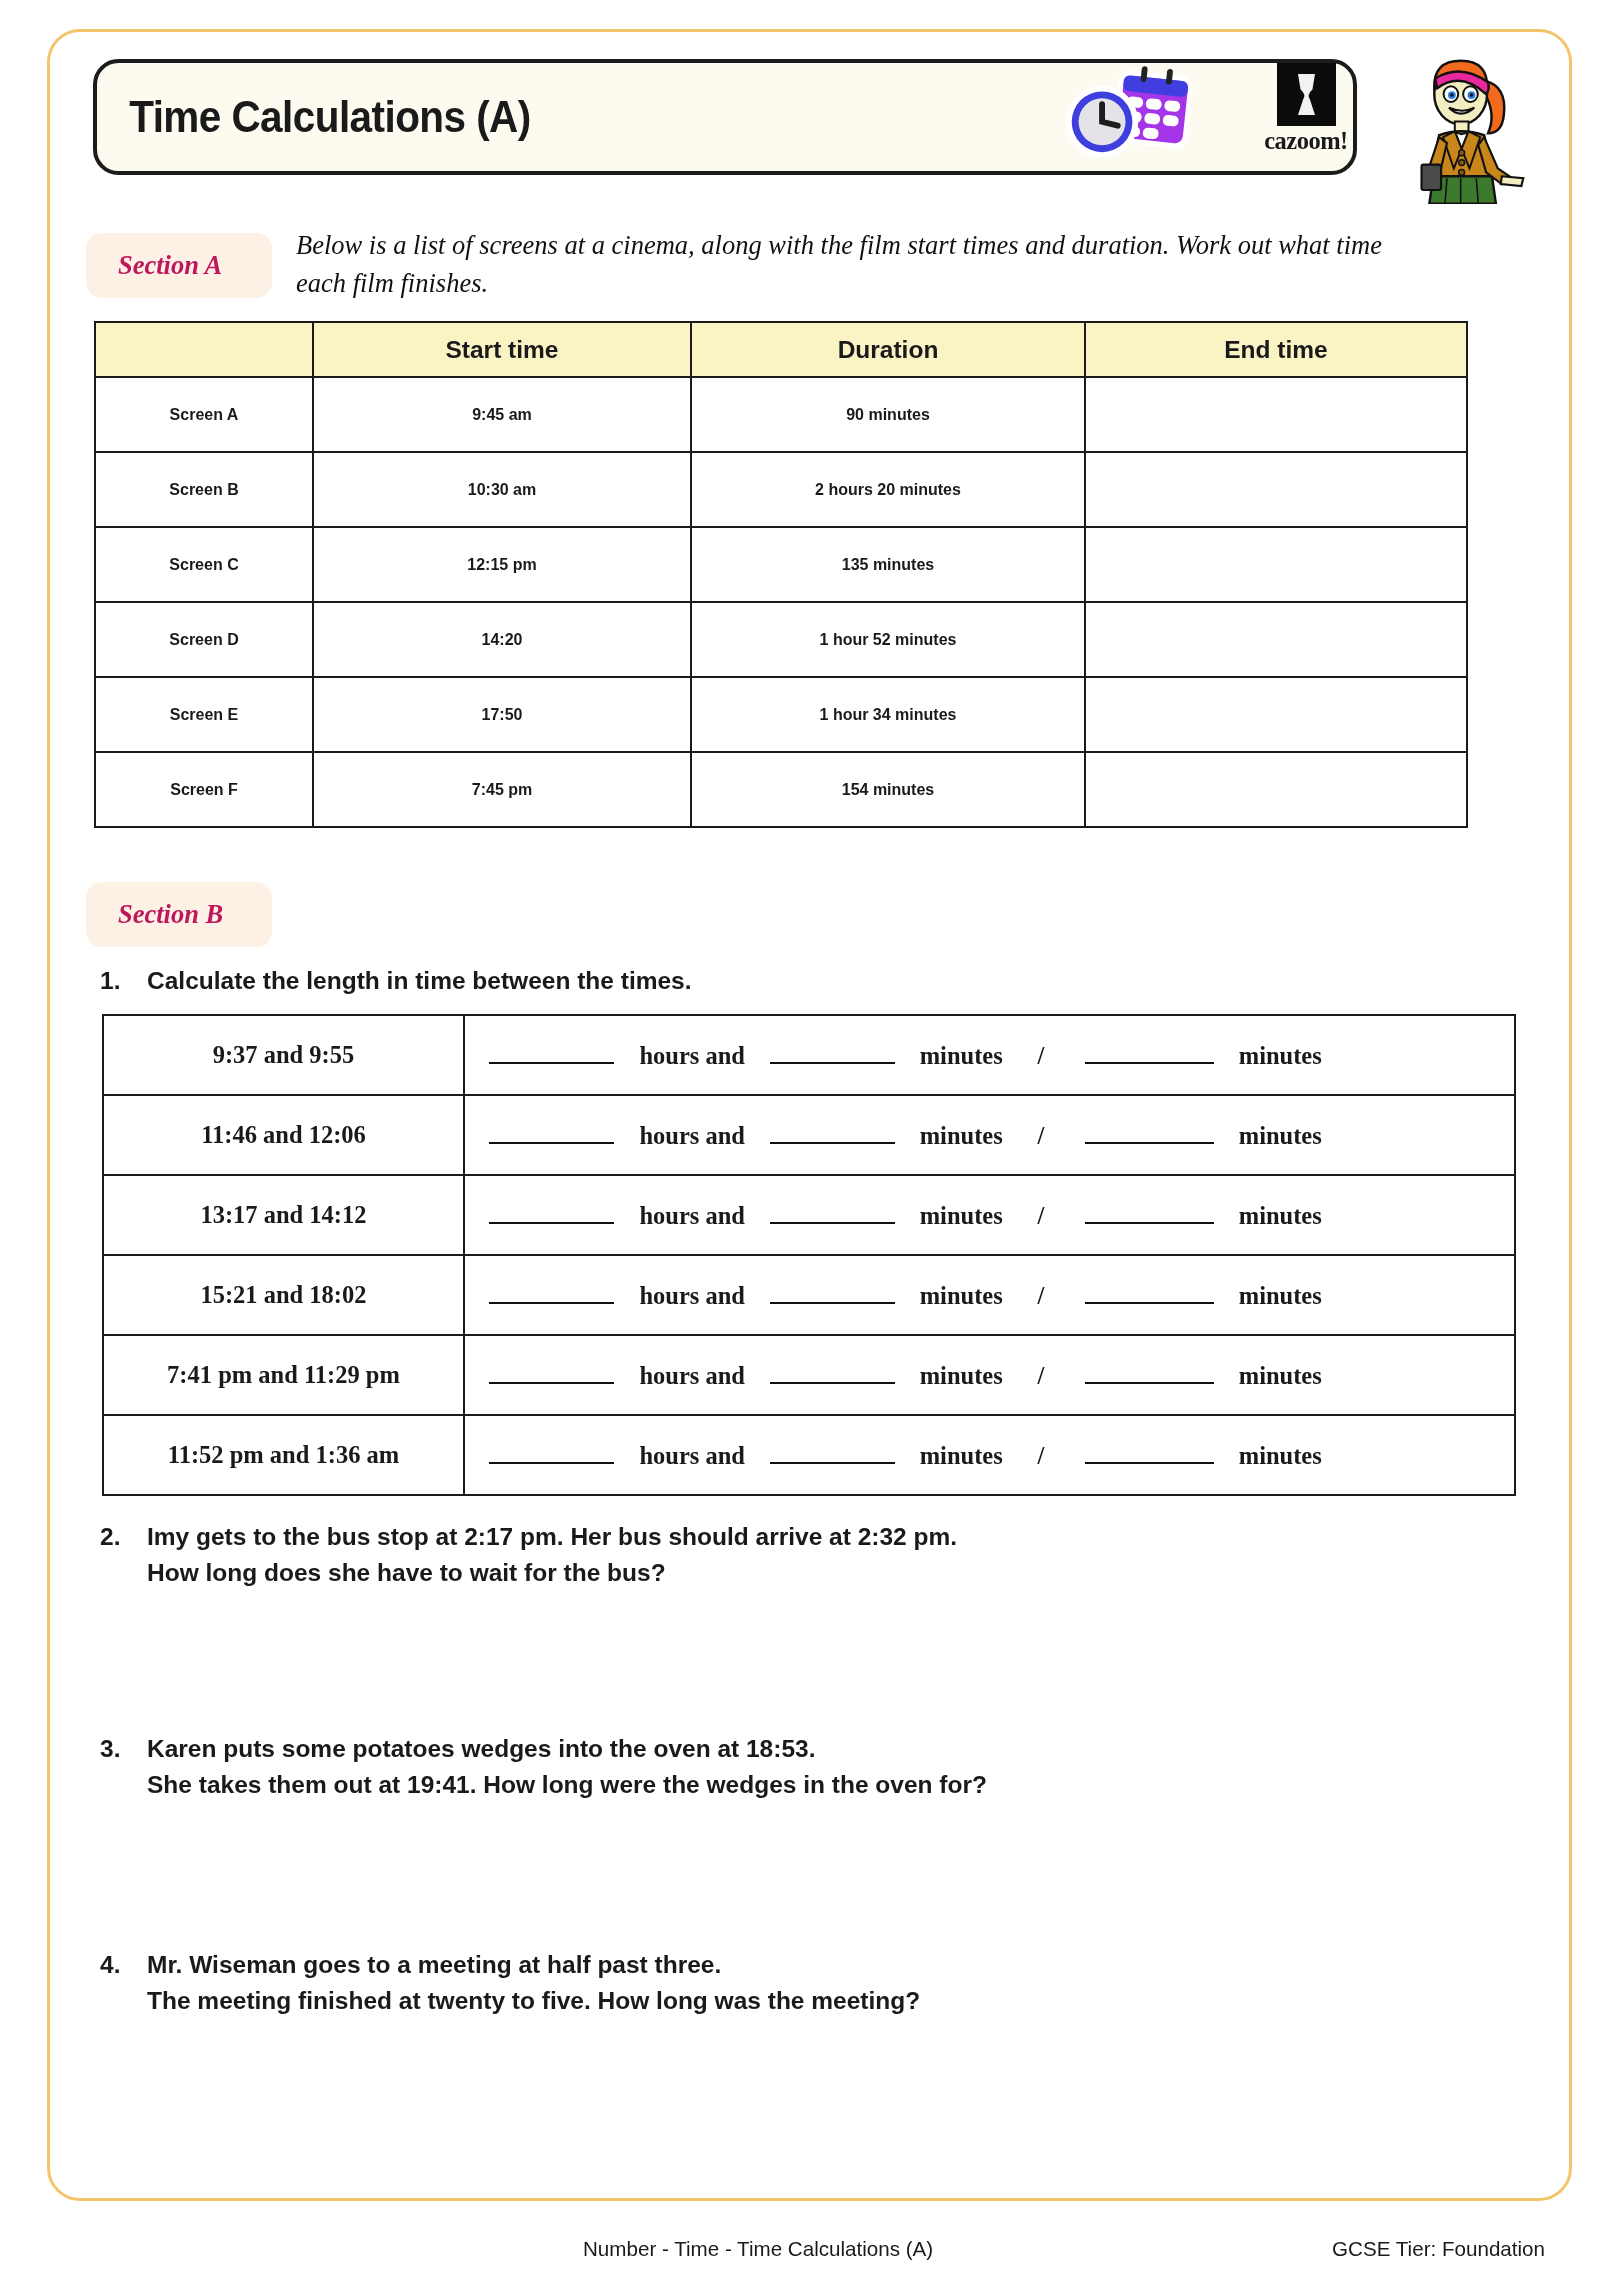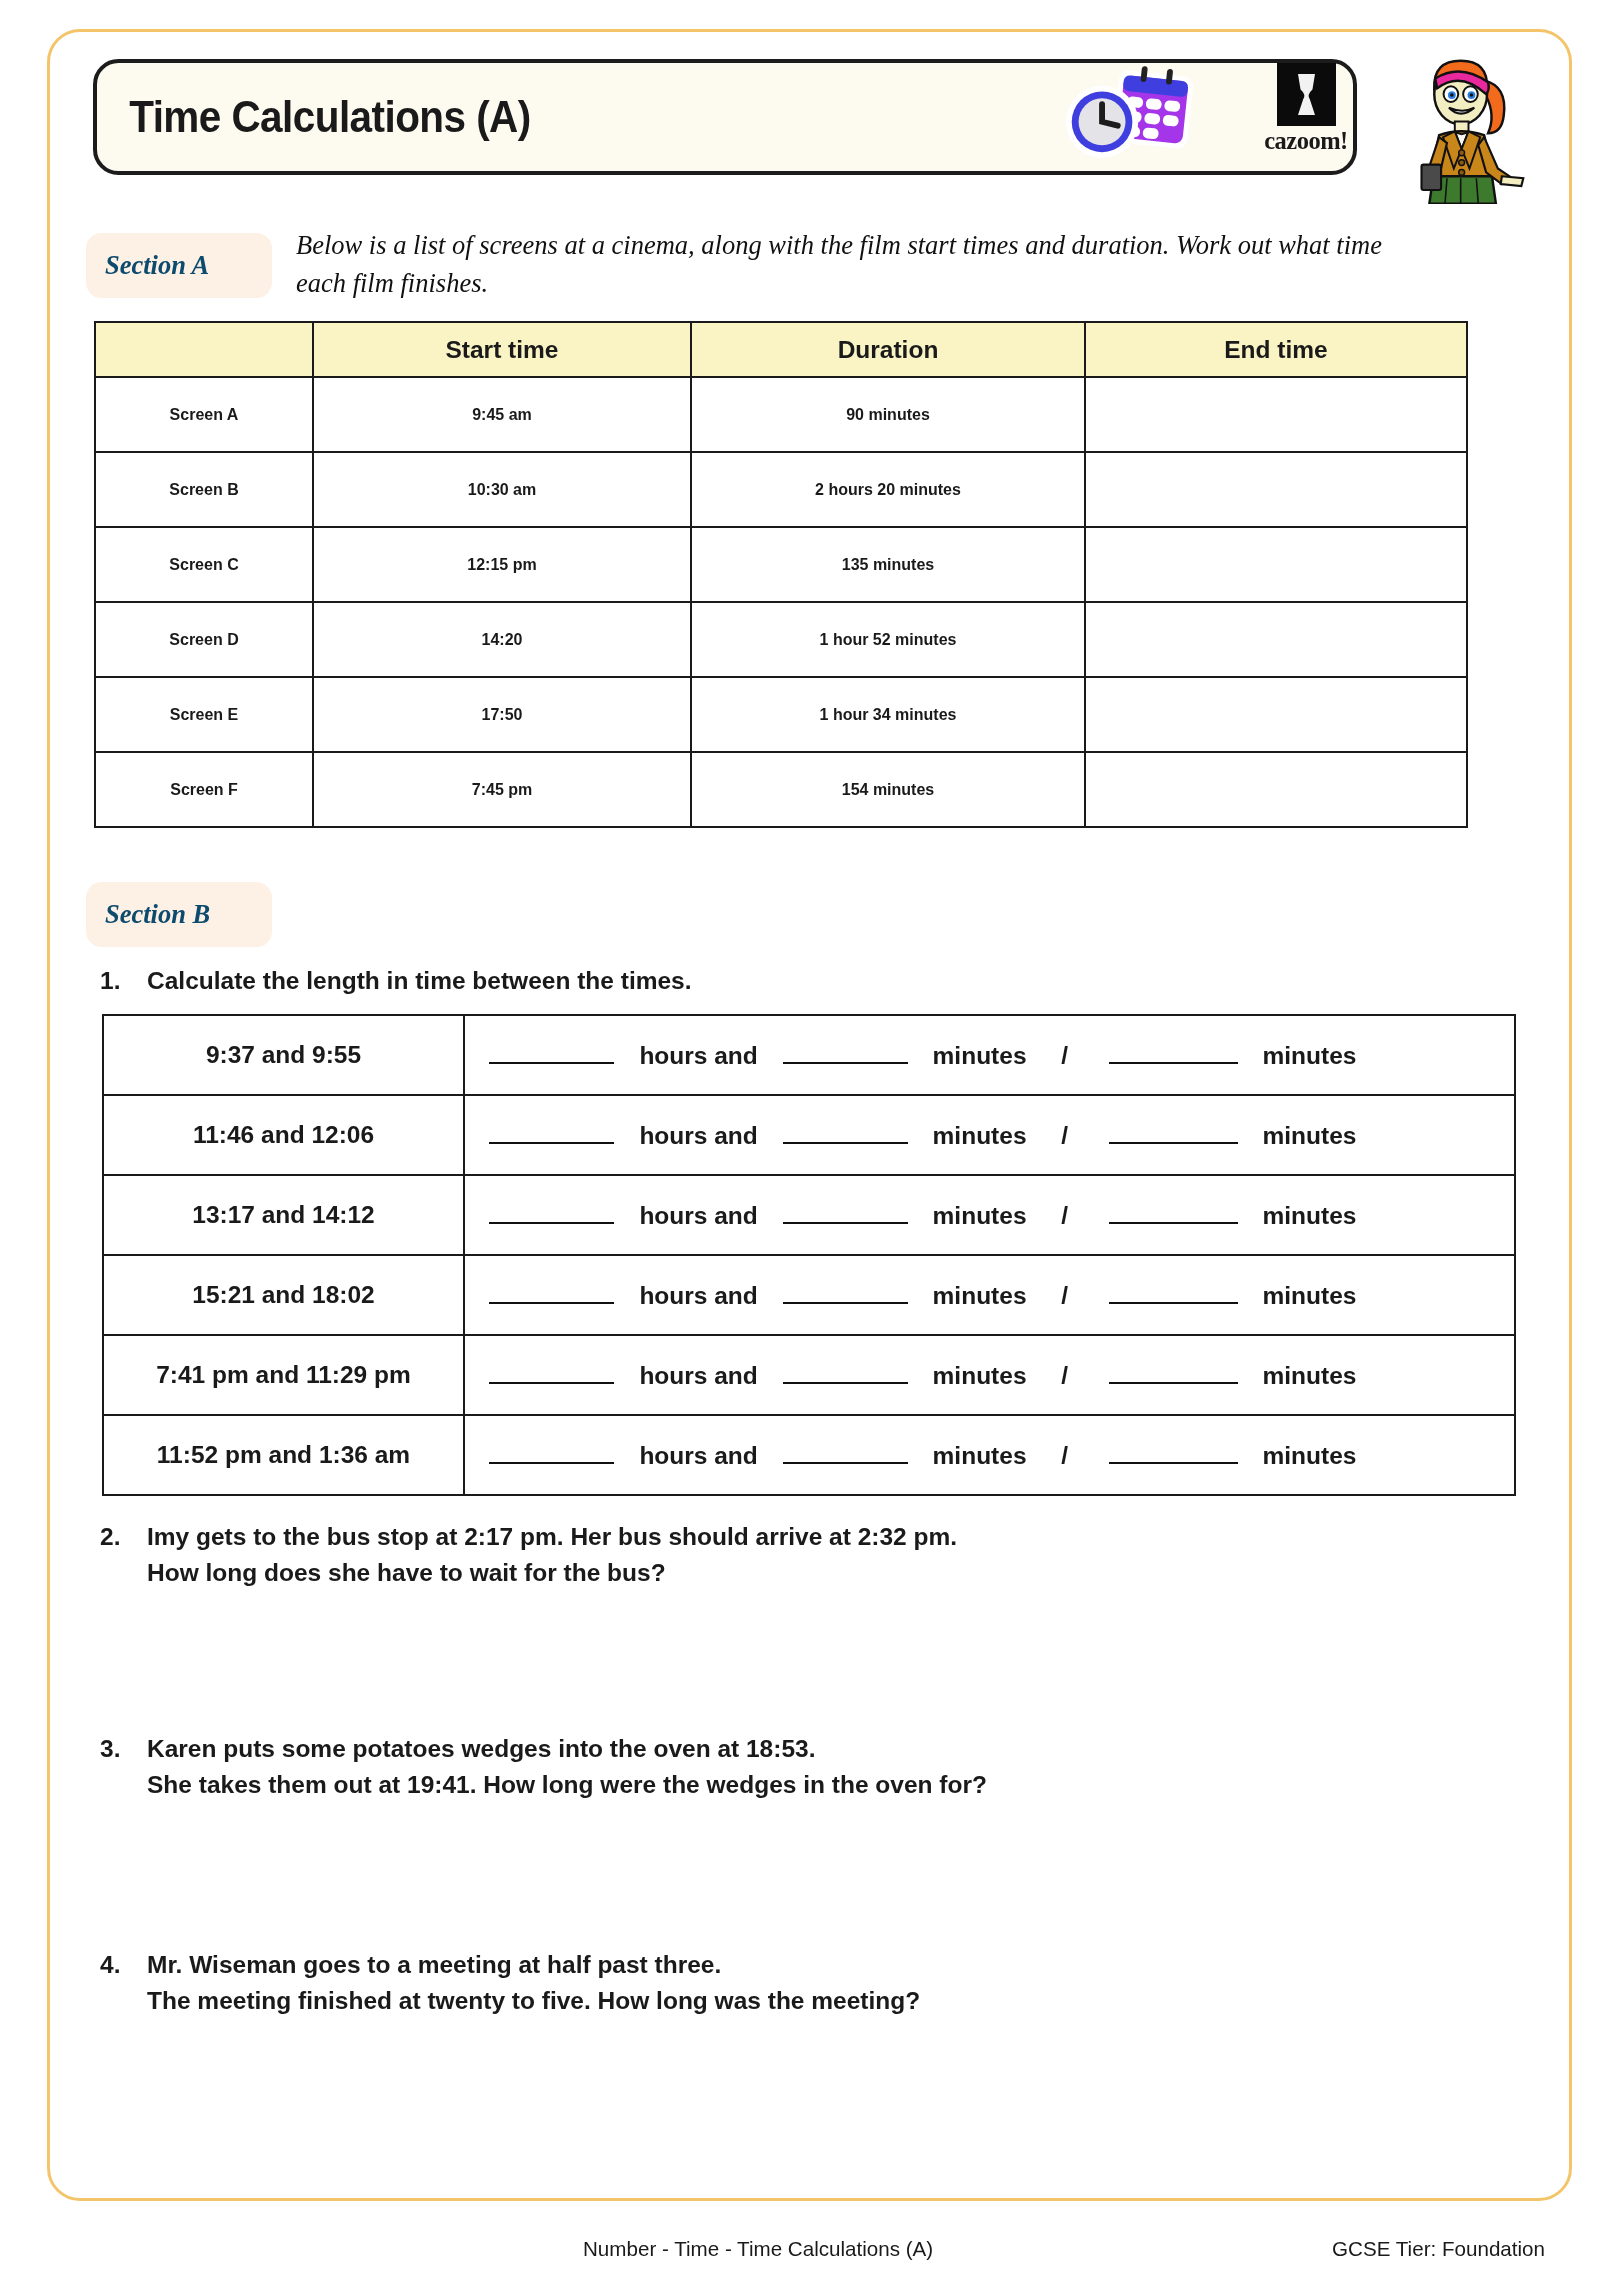--- a/index.html
+++ b/index.html
@@ -103,23 +103,23 @@
   .section-pill {
     position: absolute;
     background: #fdf0e4;
     border-radius: 15.7px;
     display: flex;
     align-items: center;
     font-family: "Liberation Serif", serif;
     font-style: italic;
     font-weight: bold;
     font-size: 26.5px;
-    padding-left: 19px;
+    padding-left: 32px;
     box-sizing: border-box;
-    color: #0c4a6e;
+    color: #be185d;
   }
   #sectionA-pill { left: 86px; top: 233px; width: 186px; height: 65px; }
   #sectionB-pill { left: 86px; top: 882px; width: 186px; height: 65px; }
 
   .section-instructions {
     position: absolute;
     left: 296px;
     top: 227px;
     width: 1098px;
     font-family: "Liberation Serif", serif;
@@ -185,21 +185,21 @@
     top: 1014px;
     width: 1411px;
     border-collapse: collapse;
     table-layout: fixed;
   }
   .tableB td {
     border: 2px solid #1a1a1a;
     height: 76px;
     font-size: 24.5px;
     font-weight: bold;
-    font-family: Liberation Sans, sans-serif;
+    font-family: Liberation Serif, serif;
   }
   .colB1 { width: 361px; text-align: center; }
   .colB2 { width: 1051px; }
 
   .answer-row {
     display: flex;
     align-items: baseline;
     justify-content: flex-start;
     padding-left: 17.6px;
     white-space: nowrap;

